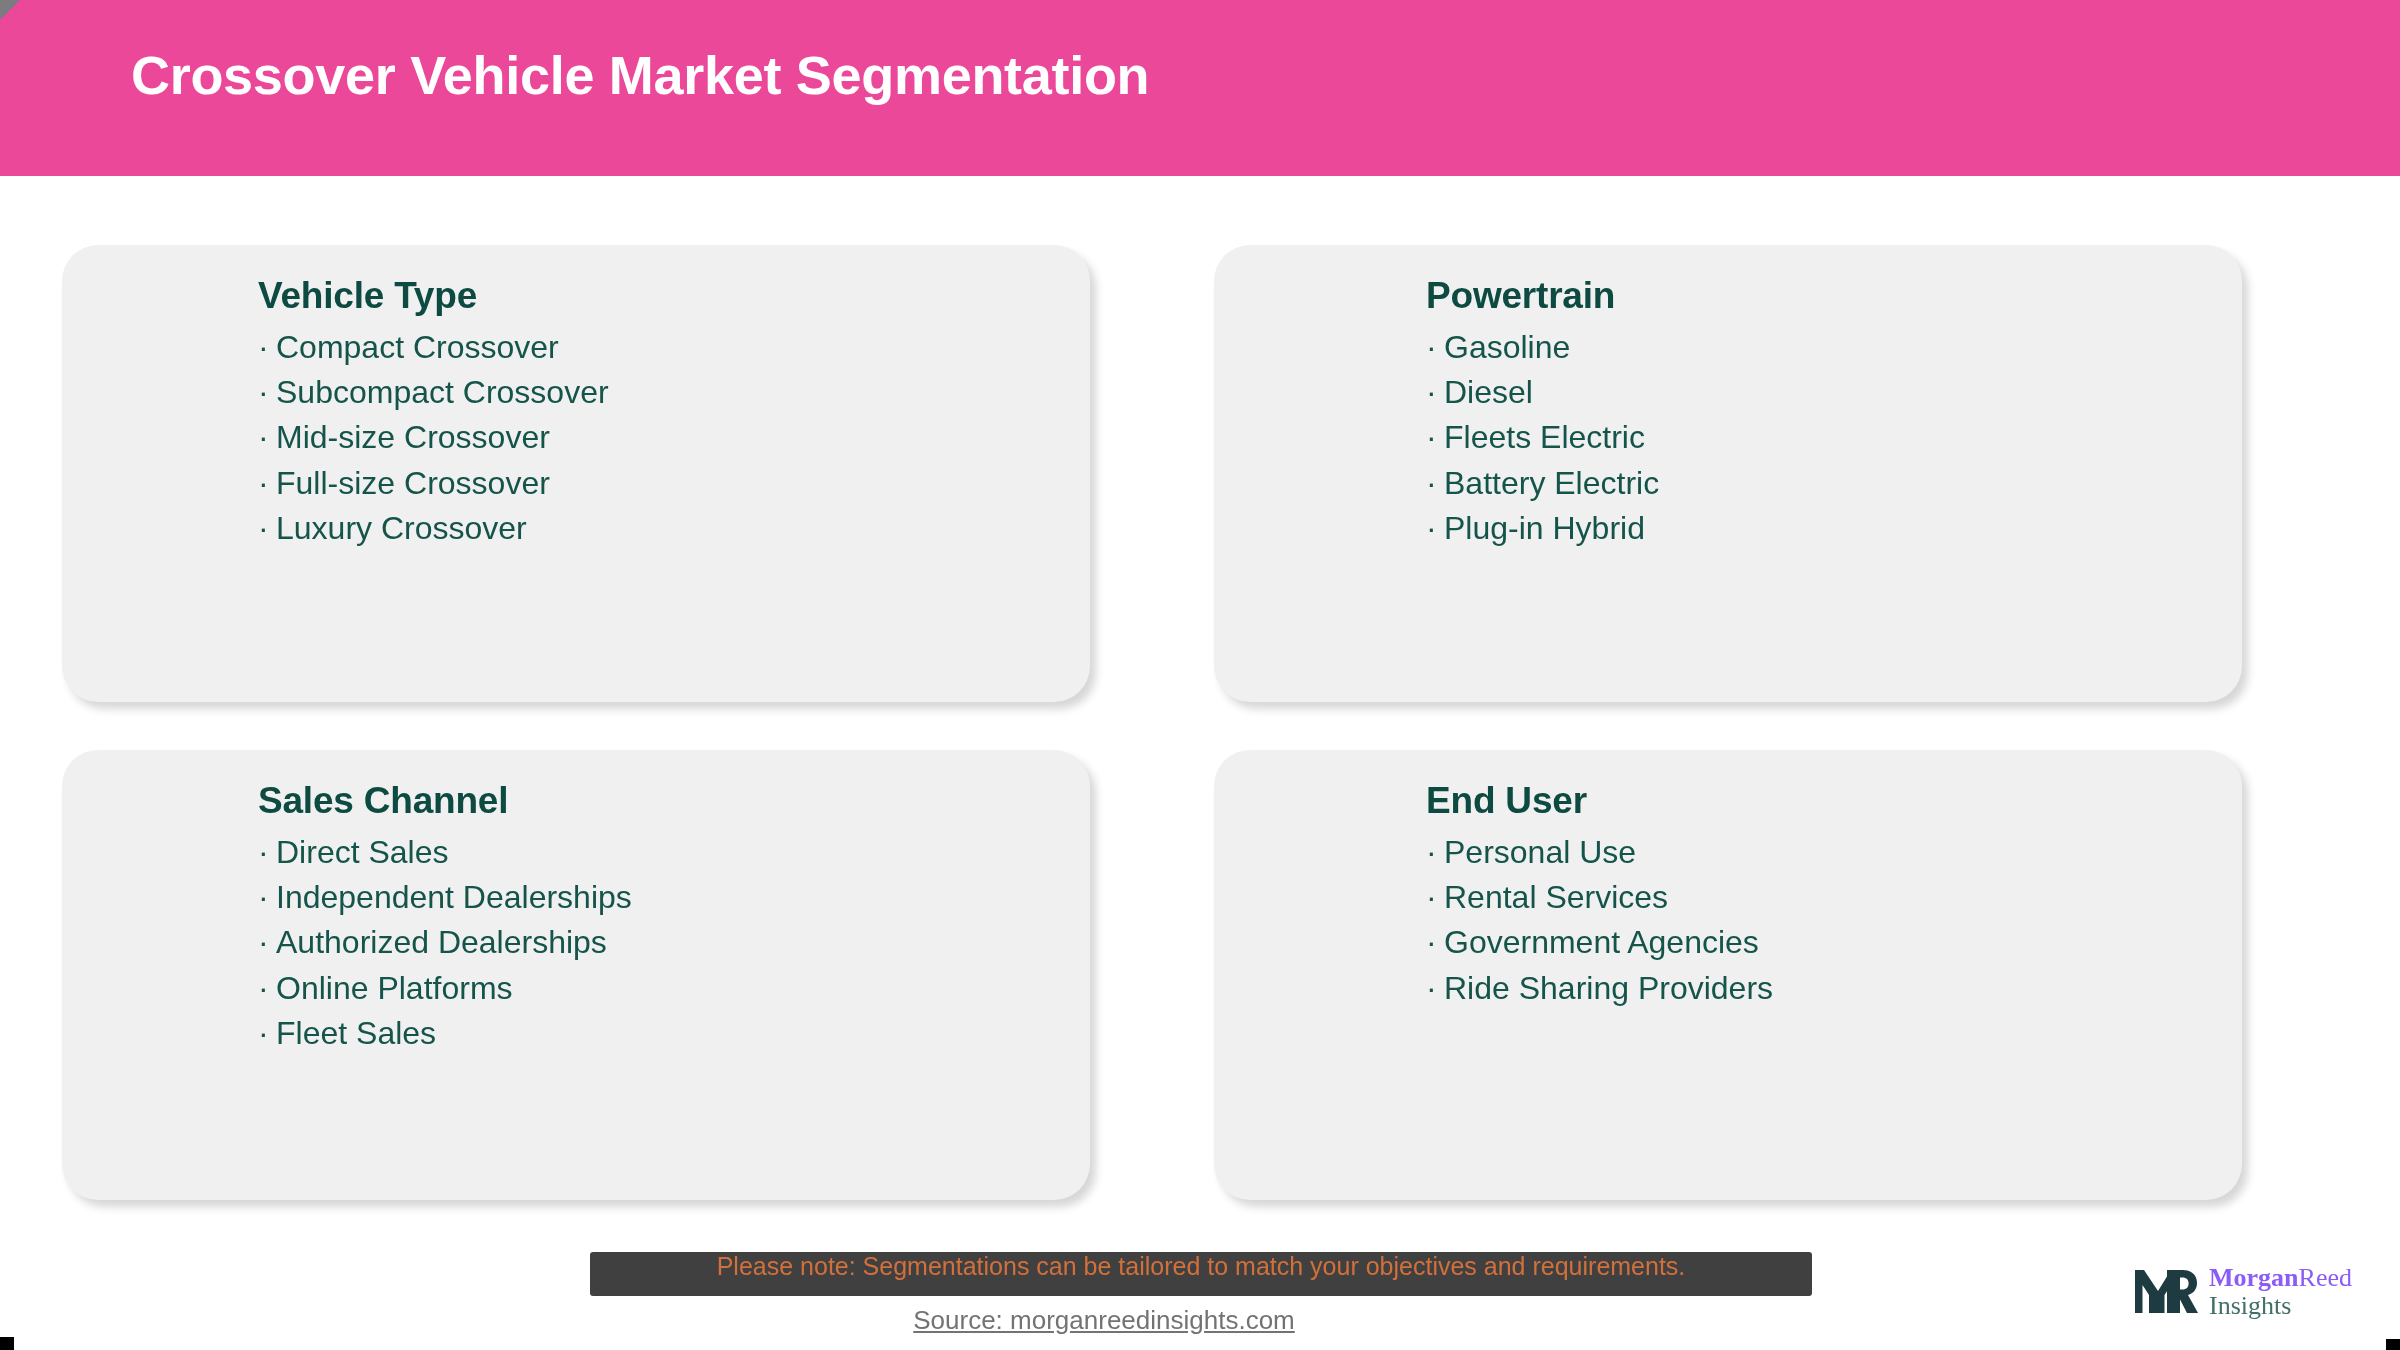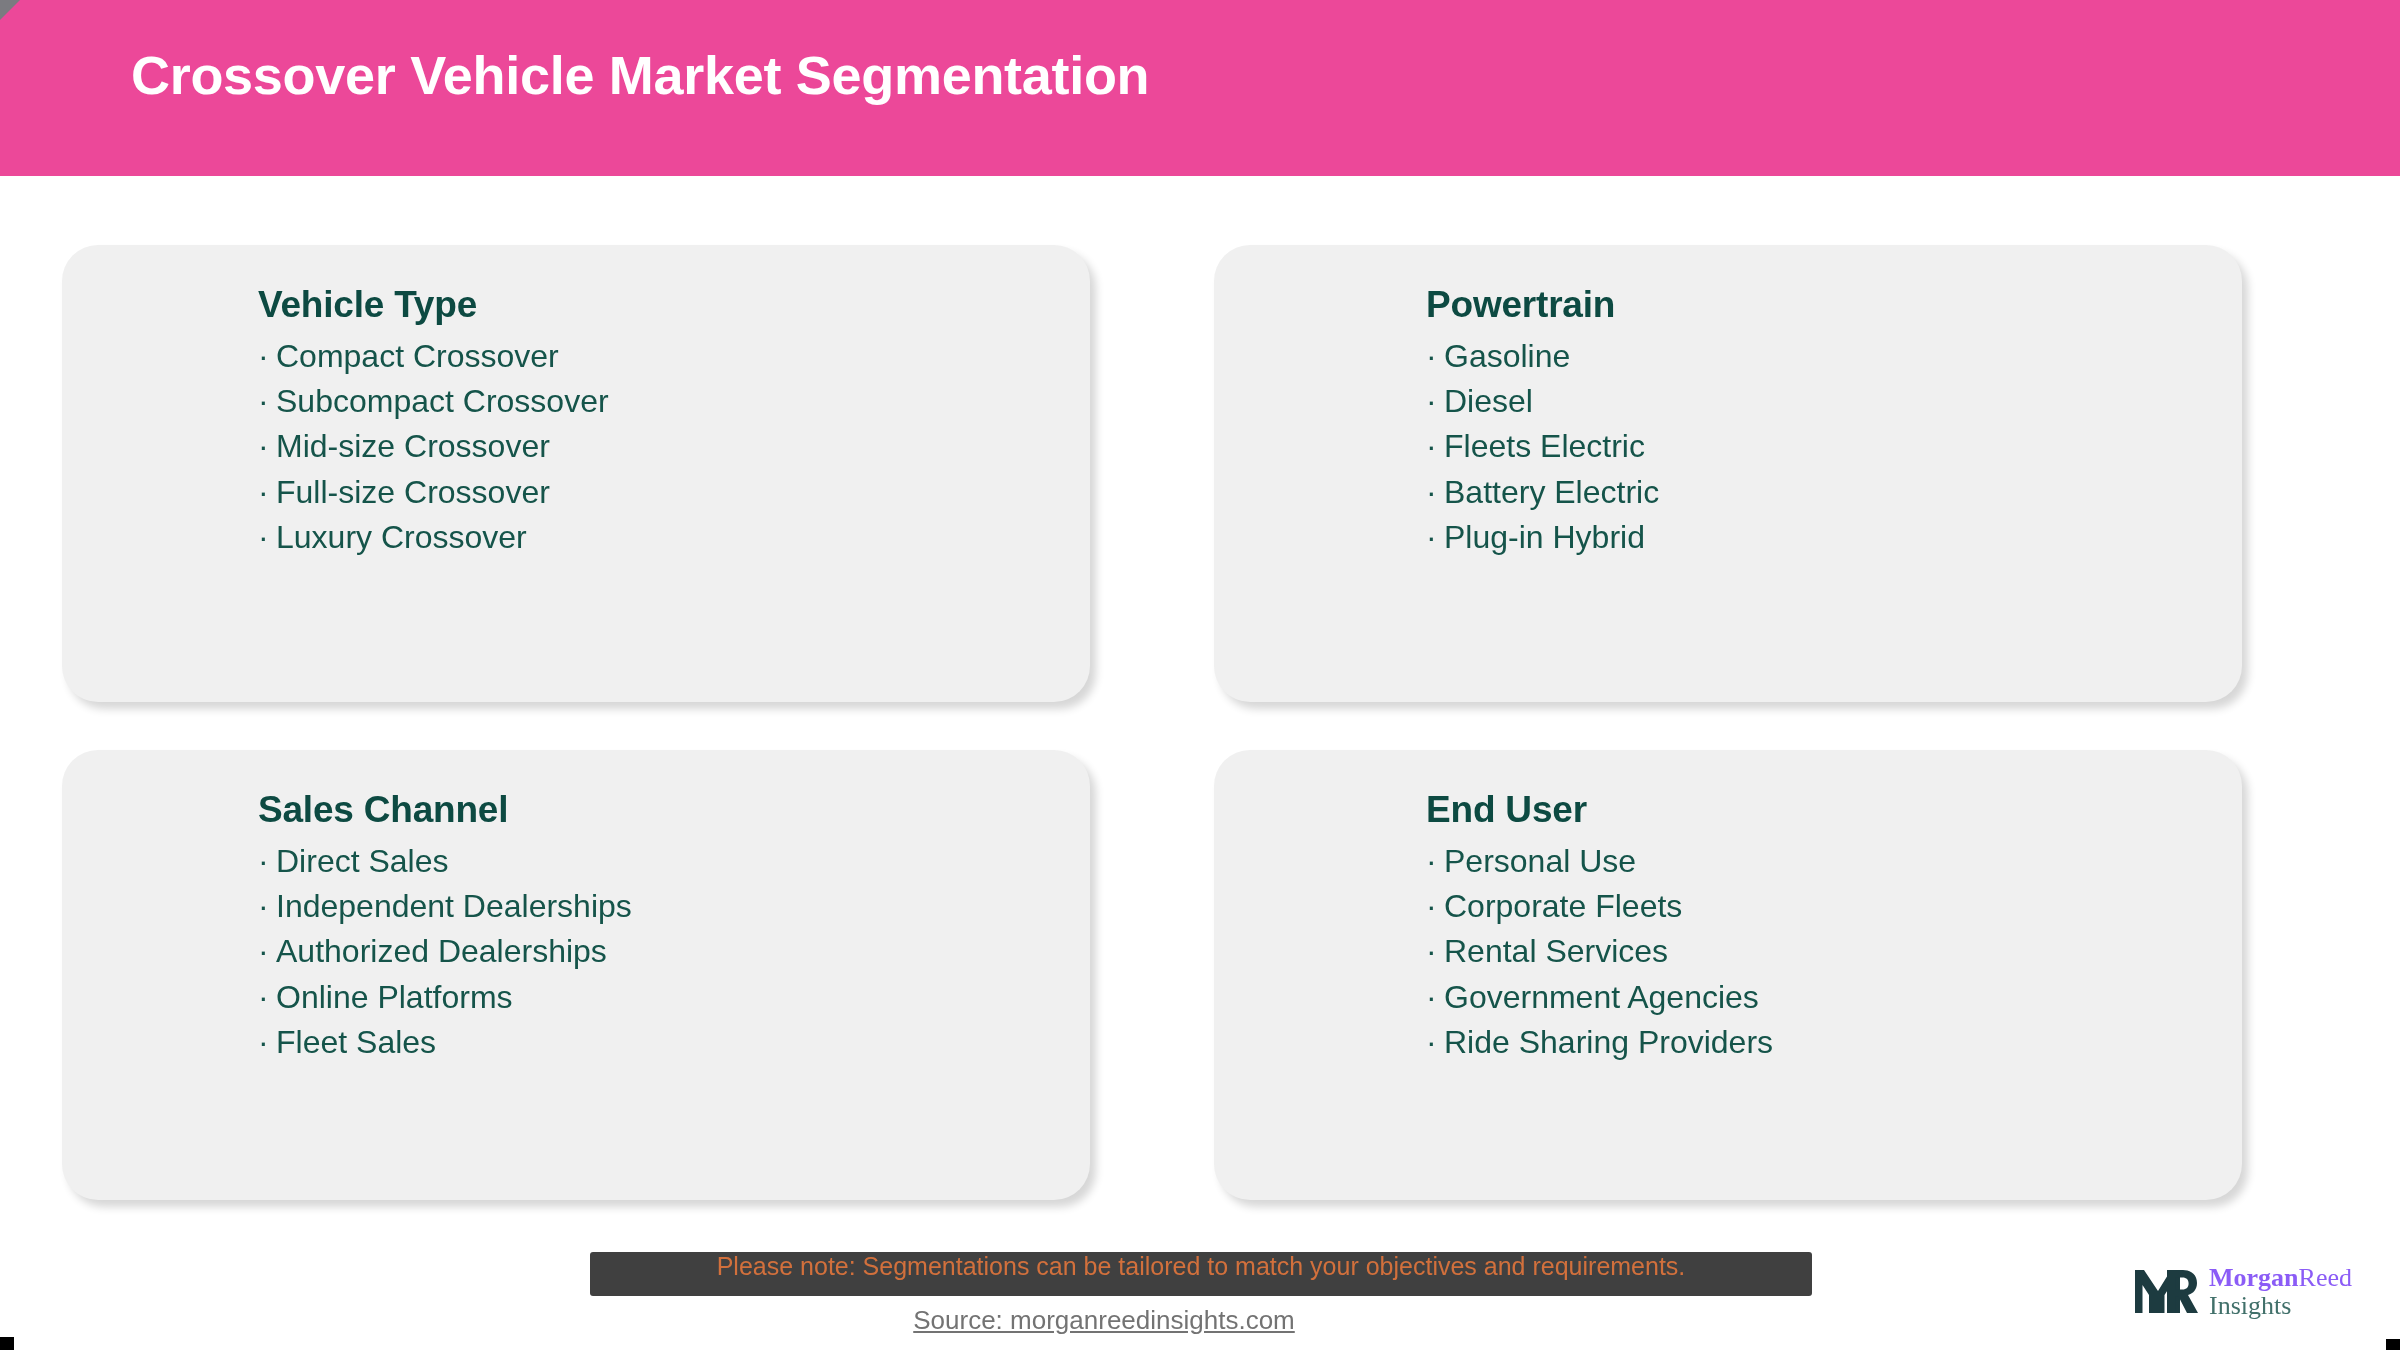--- a/index.html
+++ b/index.html
@@ -58,21 +58,21 @@
     grid-template-rows: 457px 450px;
     column-gap: 124px;
     row-gap: 48px;
   }
   .card {
     background: #f0f0f0;
     border-radius: 36px;
     box-shadow: 6px 7px 9px rgba(0, 0, 0, 0.16);
     position: relative;
     box-sizing: border-box;
-    padding-top: 37px;
+    padding-top: 28px;
     padding-left: 196px;
   }
   .card-title {
     font-size: 37px;
     font-weight: bold;
     color: #0d4a42;
     margin: 0 0 6px 0;
     line-height: 1.25;
     letter-spacing: -0.2px;
   }
@@ -218,21 +218,20 @@
       <li><span class="bullet">·</span><span>Authorized Dealerships</span></li>
       <li><span class="bullet">·</span><span>Online Platforms</span></li>
       <li><span class="bullet">·</span><span>Fleet Sales</span></li>
     </ul>
   </div>
 
   <div class="card col2">
     <div class="card-title">End User</div>
     <ul class="card-list">
       <li><span class="bullet">·</span><span>Personal Use</span></li>
-      <li><span class="bullet">·</span><span>Corporate Fleets</span></li>
       <li><span class="bullet">·</span><span>Rental Services</span></li>
       <li><span class="bullet">·</span><span>Government Agencies</span></li>
       <li><span class="bullet">·</span><span>Ride Sharing Providers</span></li>
     </ul>
   </div>
 
 </div>
 
 <div class="note-pill">
   <span class="note-text">Please note: Segmentations can be tailored to match your objectives and requirements.</span>

